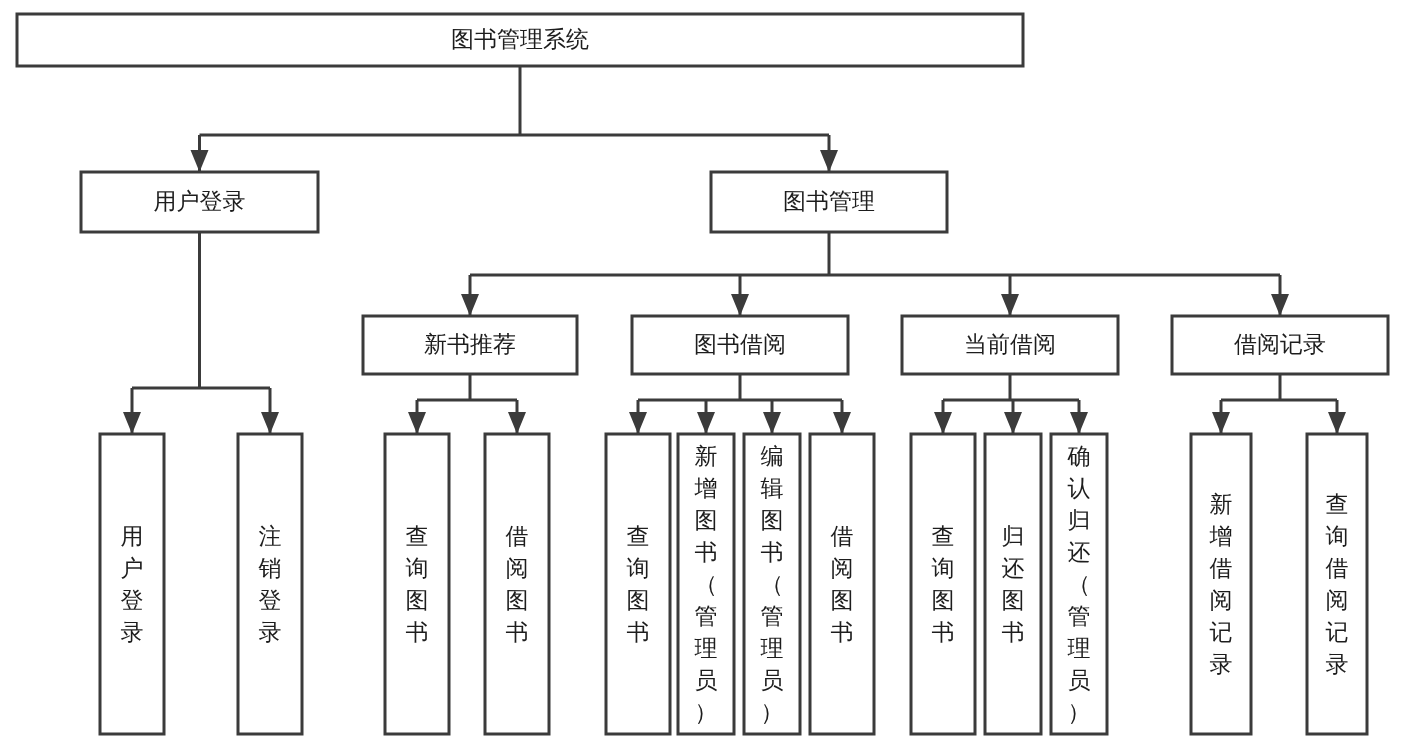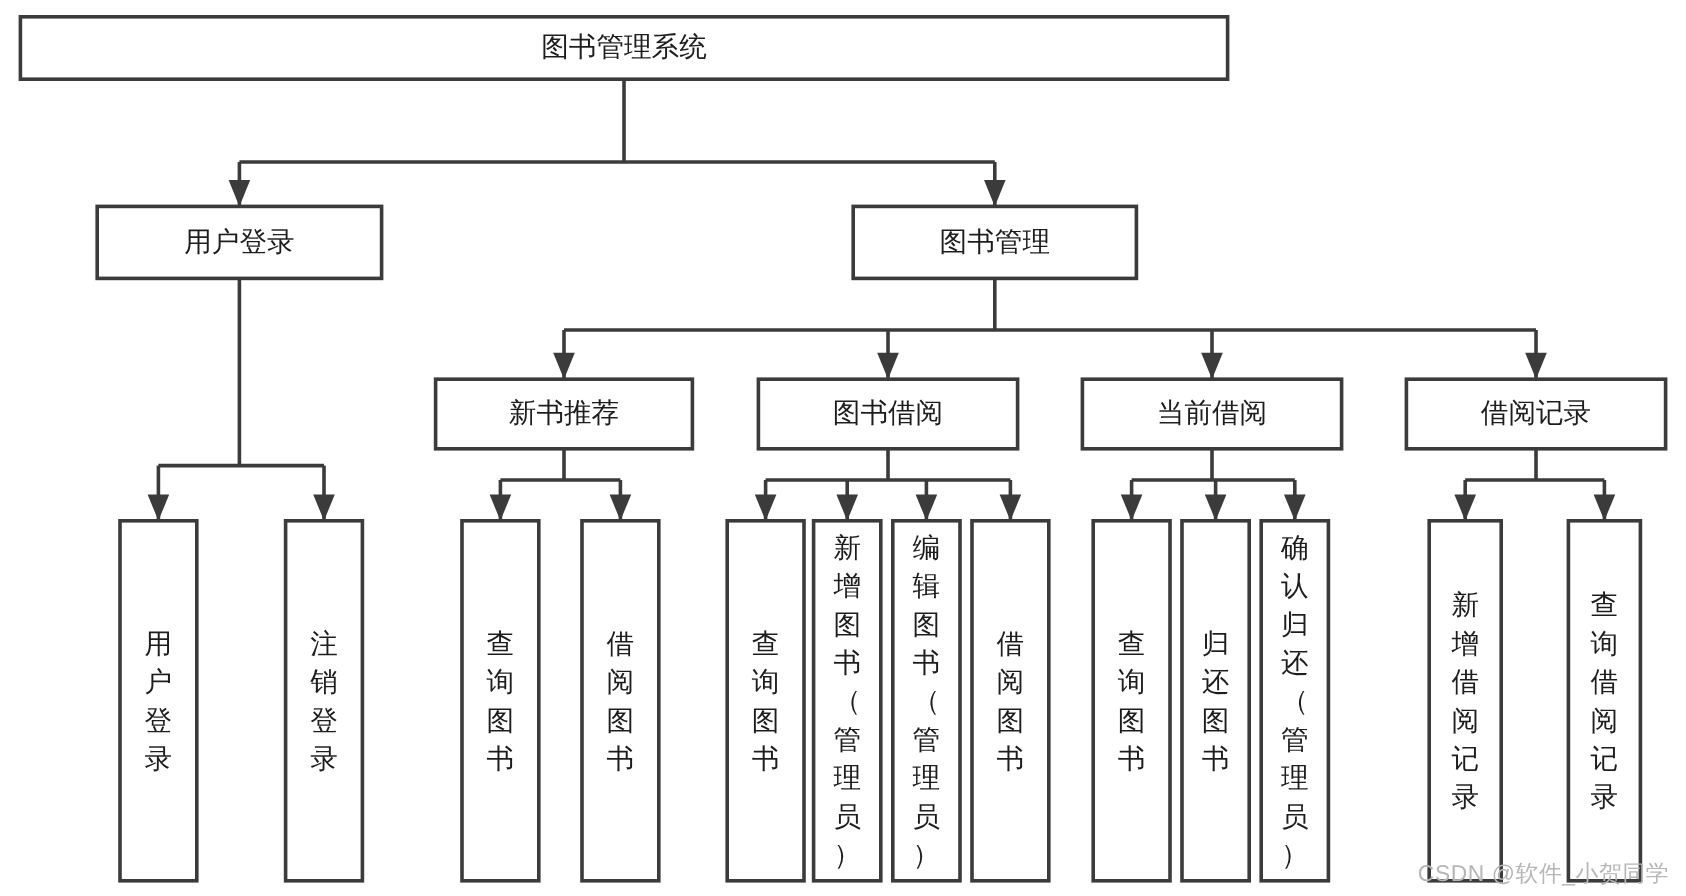--- a/index.html
+++ b/index.html
@@ -260,14 +260,13 @@
           <rect x="1307" y="434" width="60" height="300" class="node-rect"></rect>
           <text x="1337" y="512" class="node-label-v">查</text>
           <text x="1337" y="544" class="node-label-v">询</text>
           <text x="1337" y="576" class="node-label-v">借</text>
           <text x="1337" y="608" class="node-label-v">阅</text>
           <text x="1337" y="640" class="node-label-v">记</text>
           <text x="1337" y="672" class="node-label-v">录</text>
         </g>
       </g>
   </svg>
-  <div class="watermark-text">CSDN @软件_小贺同学</div>
 </div>
 
 </body></html>

